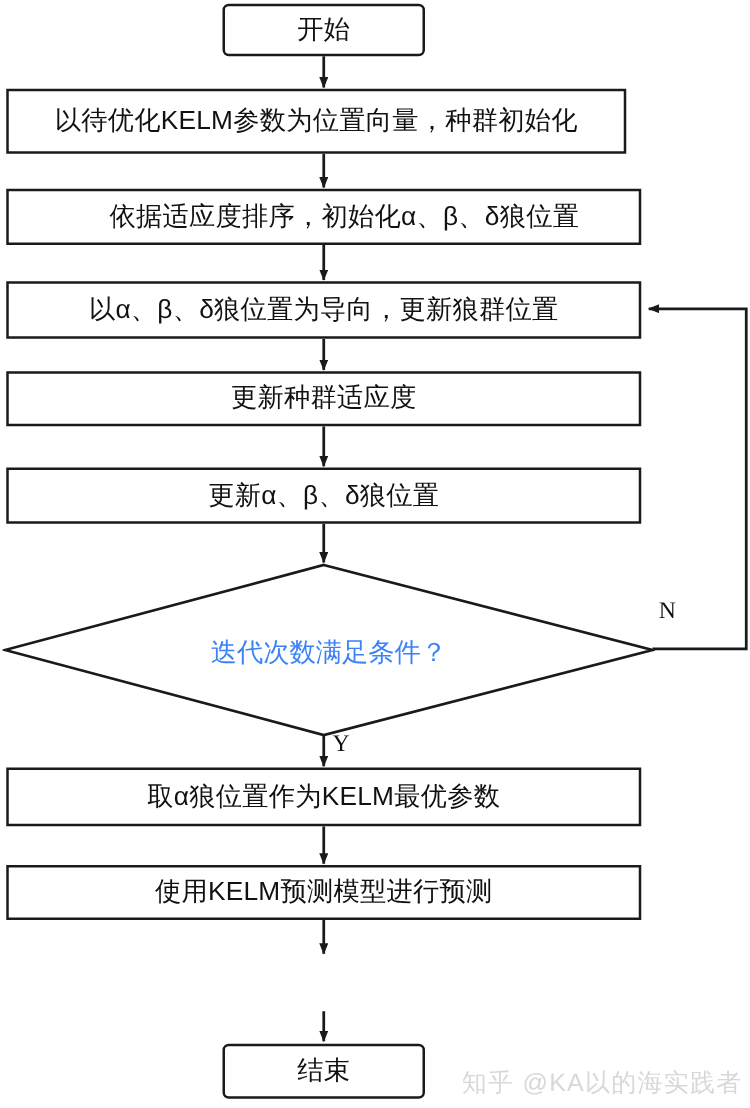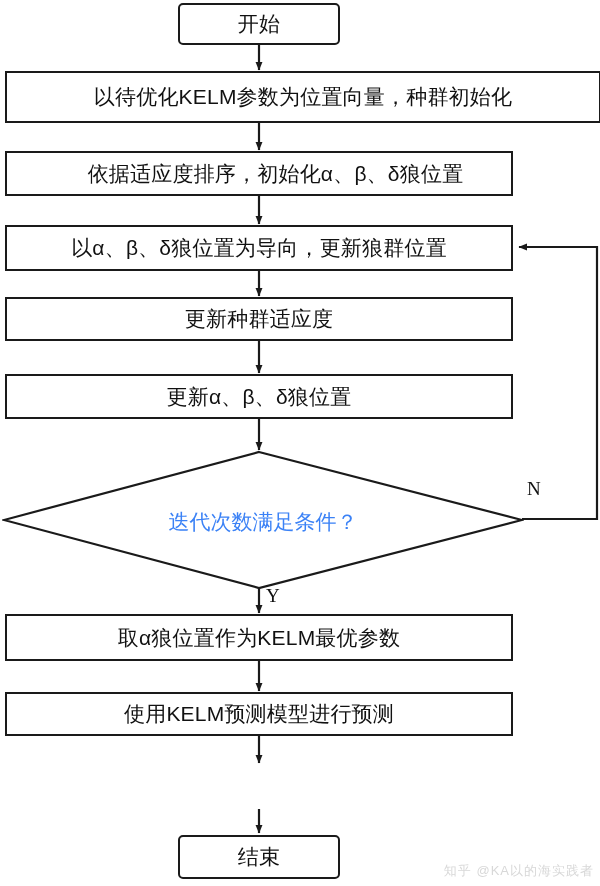--- a/index.html
+++ b/index.html
@@ -66,21 +66,21 @@
   .edge-label {
     position: absolute;
     font-family: "Liberation Serif", "DejaVu Serif", serif;
     font-size: 19px;
     color: #111111;
   }
   .watermark {
     position: absolute;
     right: 6px;
     bottom: 6px;
-    font-size: 13px;
+    font-size: 20px;
     color: #d8d8d8;
     letter-spacing: 1px;
     white-space: nowrap;
     user-select: none;
   }
 </style>
 </head>
 <body>
 
 <div id="canvas">
@@ -114,21 +114,21 @@
       <line x1="259" y1="809" x2="259" y2="833" marker-end="url(#ah)"></line>
 
       <path d="M522,519 L597,519 L597,247 L519,247" marker-end="url(#ah)"></path>
     </g>
   </svg>
 
   <div class="node terminal" style="left:178px; top:3px; width:162px; height:42px;">
     <span>开始</span>
   </div>
 
-  <div class="node process" style="left:5px; top:71px; width:596px; height:52px;">
+  <div class="node process" style="left:5px; top:71px; width:496px; height:52px;">
     <span>以待优化KELM参数为位置向量，种群初始化</span>
   </div>
 
   <div class="node process" style="left:5px; top:151px; width:508px; height:45px;padding-left:33px;">
     <span>依据适应度排序，初始化α、β、δ狼位置</span>
   </div>
 
   <div class="node process" style="left:5px; top:225px; width:508px; height:46px;">
     <span>以α、β、δ狼位置为导向，更新狼群位置</span>
   </div>

